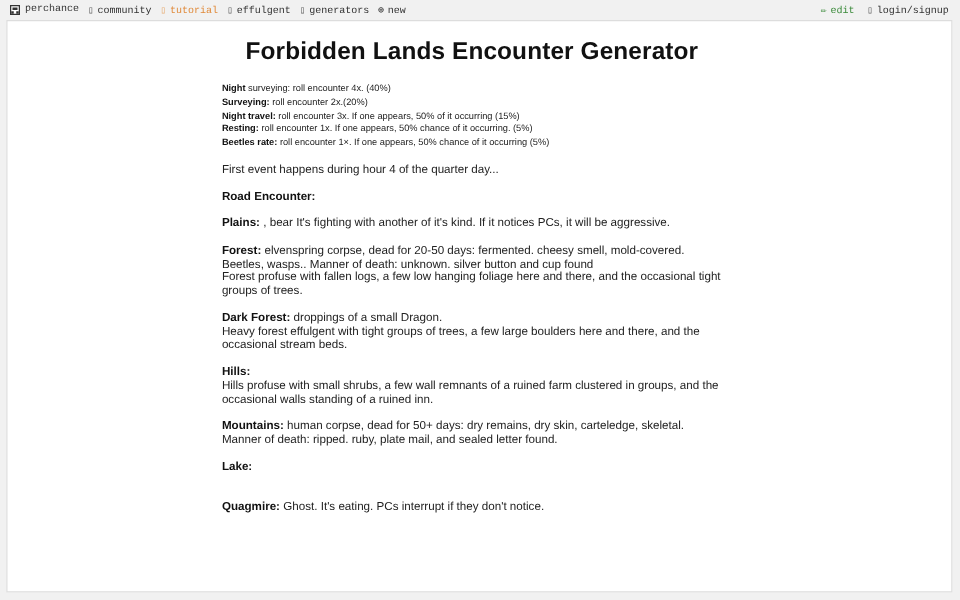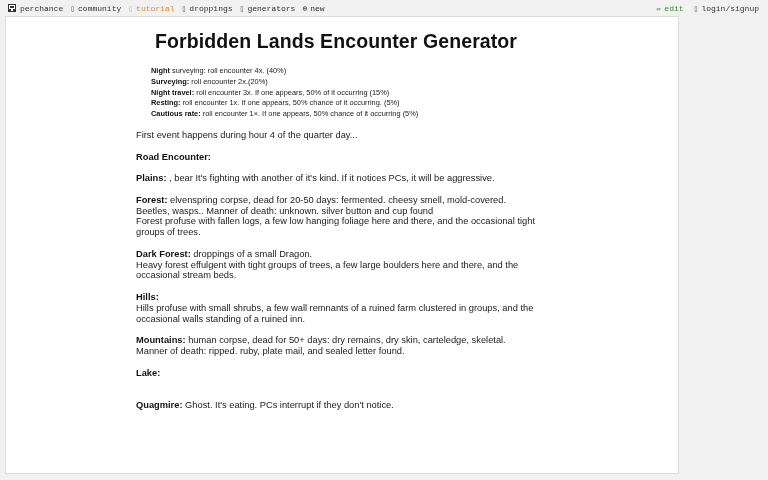--- a/index.html
+++ b/index.html
@@ -26,30 +26,30 @@
     .logo-box::before, .logo-box::after {
       content: ""; position: absolute; width: 2px; height: 2px; background: #333;
     }
     .logo-box::before { left: 1px; top: 1px; box-shadow: 3px 3px 0 #333; }
     .logo-box::after { right: 1px; top: 1px; box-shadow: -3px 3px 0 #333; }
     .tutorial { color: #e08a3a; }
     .tutorial .ico { color: #e8b07a; }
     .edit { color: #3a8a3a; margin-right: 10px; }
     .edit .ico { color: #3a8a3a; }
     .frame {
-      position: absolute; left: 5px; top: 16px; width: 674px; height: 458px;
+      position: absolute; left: 5px; top: 16px; width: 757px; height: 458px;
       background: #fff; border: 1px solid #ddd; box-sizing: border-box;
       overflow: hidden;
     }
     .content { width: 400px; margin: 0 auto; padding-left: 0; position: relative; left: -6px; }
     h1 {
       font-size: 19.5px; font-weight: bold; text-align: center; color: #111;
       margin: 13px 0 13px 0; letter-spacing: 0.1px; white-space: nowrap;
     }
-    .rates { font-size: 7.4px; line-height: 10.8px; color: #222; margin-top: 0; margin-left: 15px; }
+    .rates { font-size: 7.4px; line-height: 10.8px; color: #222; margin-top: 0; }
     .rates b { font-weight: bold; }
     .body-text { font-size: 9.3px; line-height: 10.8px; color: #222; }
     .para { margin: 0; }
     .gap { height: 10.8px; }
     b { font-weight: bold; color: #111; }
   </style>
 </head>
 <body>
 
 <div class="topbar">
@@ -61,21 +61,21 @@
     <span class="nav-item">
       <span class="ico">▯</span>
       <span>community</span>
     </span>
     <span class="nav-item tutorial">
       <span class="ico">▯</span>
       <span>tutorial</span>
     </span>
     <span class="nav-item">
       <span class="ico">▯</span>
-      <span>droppings</span>
+      <span>effulgent</span>
     </span>
     <span class="nav-item">
       <span class="ico">▯</span>
       <span>generators</span>
     </span>
     <span class="nav-item">
       <span class="ico" style="color:#333">⊕</span>
       <span>new</span>
     </span>
   </div>
@@ -93,21 +93,21 @@
 
 <div class="frame">
   <div class="content">
     <h1>Forbidden Lands Encounter Generator</h1>
 
     <div class="rates">
       <div><b>Night</b><span> surveying: roll encounter 4x. (40%)</span></div>
       <div><b>Surveying:</b><span> roll encounter 2x.(20%)</span></div>
       <div><b>Night travel:</b><span> roll encounter 3x. If one appears, 50% of it occurring (15%)</span></div>
       <div><b>Resting:</b><span> roll encounter 1x. If one appears, 50% chance of it occurring. (5%)</span></div>
-      <div><b>Cautious rate:</b><span> roll encounter 1×. If one appears, 50% chance of it occurring (5%)</span></div>
+      <div><b>Beetles rate:</b><span> roll encounter 1×. If one appears, 50% chance of it occurring (5%)</span></div>
     </div>
 
     <div class="body-text" style="margin-top:10px">
       <p class="para">First event happens during hour 4 of the quarter day...</p>
       <div class="gap"></div>
       <p class="para"><b>Road Encounter:</b></p>
       <div class="gap"></div>
 
       <div>
         <b>Plains:</b><span> , bear It's fighting with another of it's kind. If it notices PCs, it will be aggressive.</span><br>

